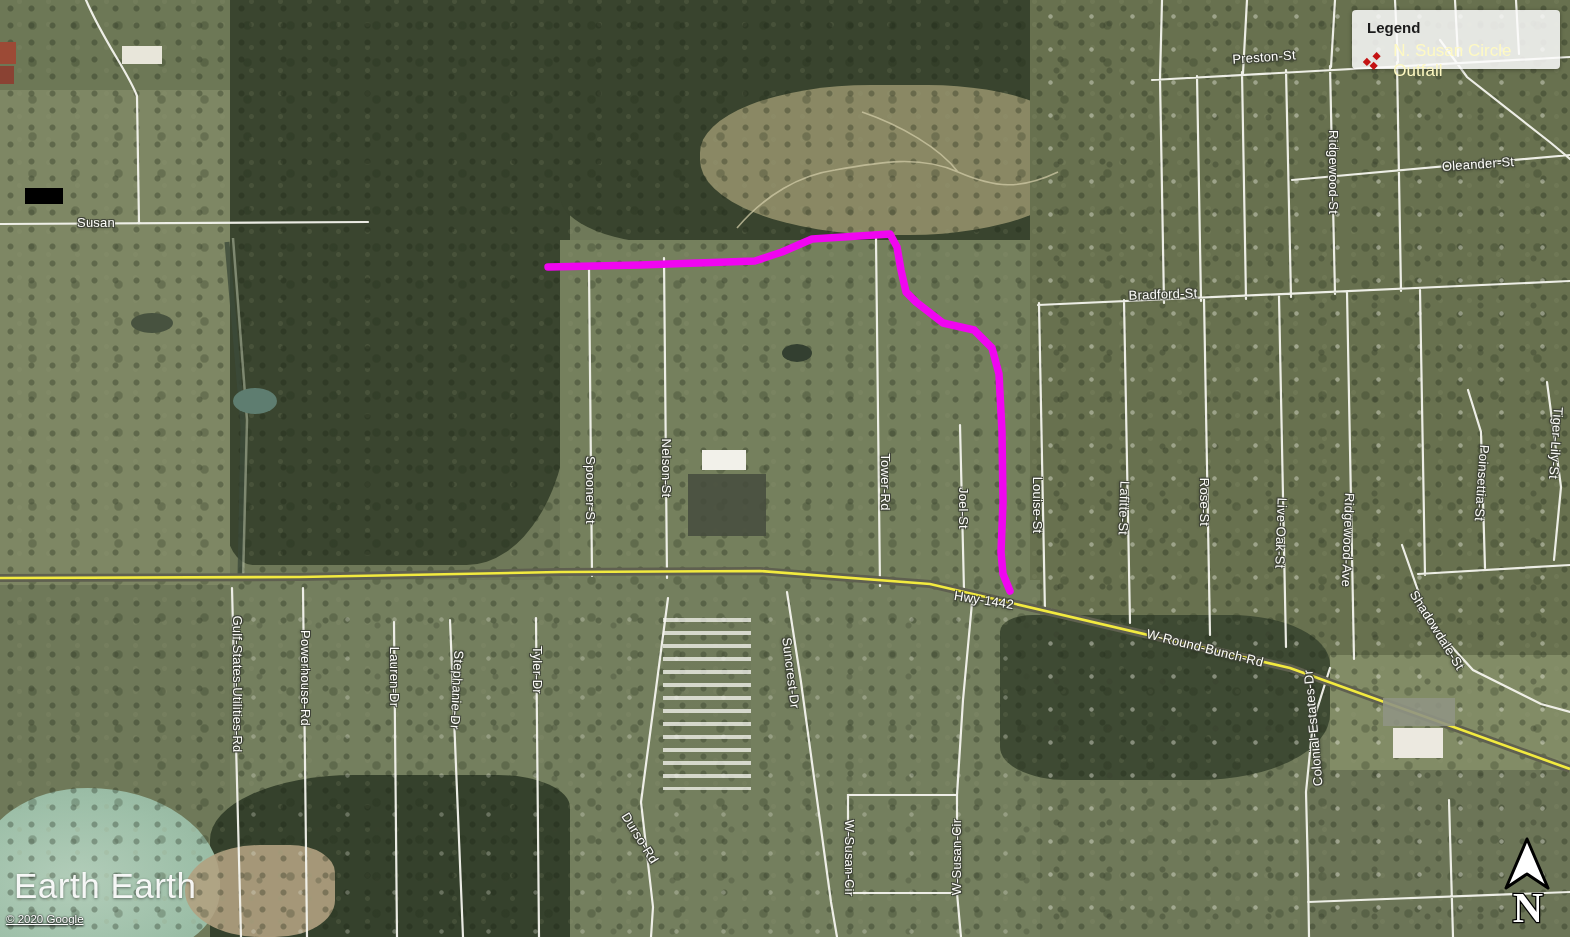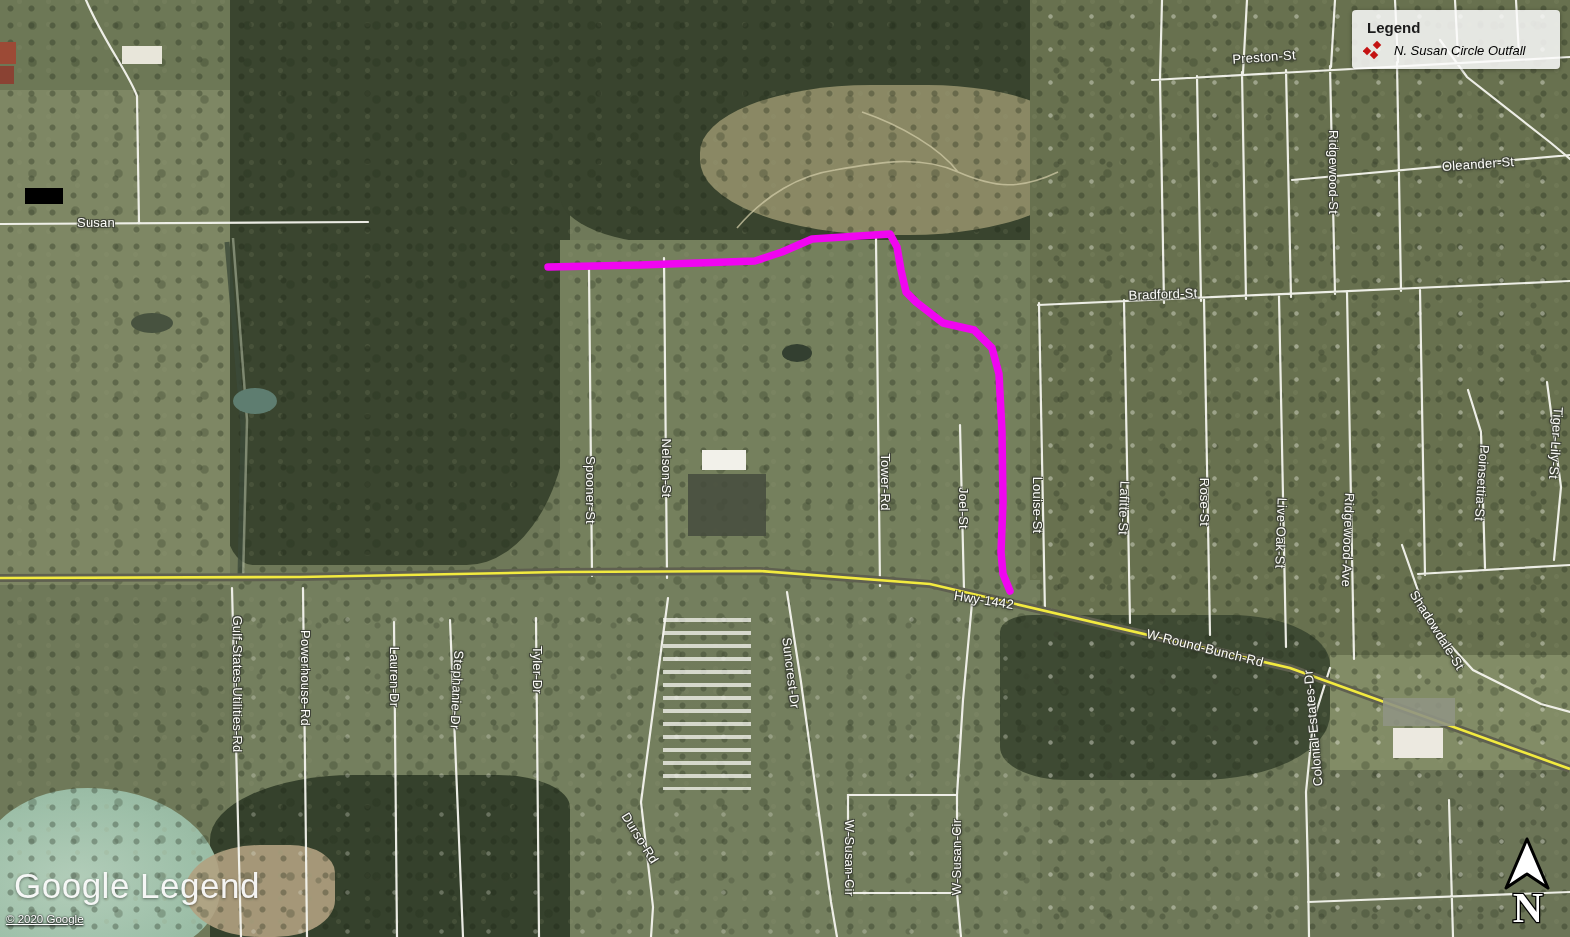--- a/index.html
+++ b/index.html
@@ -28,21 +28,21 @@
   .lbl{position:absolute;white-space:nowrap;
        font-size:13px;line-height:1;letter-spacing:.2px;color:#fdfdfa;
        transform:translate(-50%,-50%) rotate(var(--r,0deg));
        text-shadow:-1px -1px 0 #3f4338,1px -1px 0 #3f4338,-1px 1px 0 #3f4338,
                    1px 1px 0 #3f4338,0 1px 3px rgba(18,20,14,.85);}
   .legend{position:absolute;left:1352px;top:10px;width:208px;height:59px;
           background:rgba(252,252,252,.85);border-radius:4px;
           box-shadow:0 1px 4px rgba(0,0,0,.35);color:#1b1b1b;}
   .legend-title{font-size:15px;font-weight:bold;margin:9px 0 0 15px;}
   .legend-row{display:flex;align-items:center;gap:9px;margin:5px 0 0 11px;}
-  .legend-label{font-size:13px;color:#000000;font-style:italic;}
+  .legend-label{font-size:17px;color:#fef9c3;}
   .compass{position:absolute;left:1498px;top:836px;width:60px;height:90px;}
   .gewm{position:absolute;left:14px;top:866px;font-size:35px;letter-spacing:.5px;
         color:rgba(255,255,255,.93);font-weight:500;
         text-shadow:0 1px 3px rgba(0,0,0,.45);}
   .gecp{position:absolute;left:6px;top:913px;font-size:11.5px;color:#fff;
         text-shadow:0 0 2px #000,0 1px 2px #000;text-decoration:underline;}
 </style>
 </head>
 <body>
 
@@ -186,16 +186,16 @@
     </div>
   </div>
 
   <div class="compass">
     <svg width="60" height="90" viewBox="0 0 60 90">
       <polygon points="29,3 50,52 29,38 8,52" fill="#ffffff" stroke="#000000" stroke-width="3" stroke-linejoin="round"></polygon>
       <text x="30" y="86" text-anchor="middle" font-family="Liberation Serif, serif" font-size="42" font-weight="bold" fill="#ffffff" stroke="#000000" stroke-width="2.5" paint-order="stroke">N</text>
     </svg>
   </div>
 
-  <div class="gewm">Google Legend</div>
+  <div class="gewm">Earth Earth</div>
   <div class="gecp">© 2020 Google</div>
 
 </div>
 
 </body></html>

